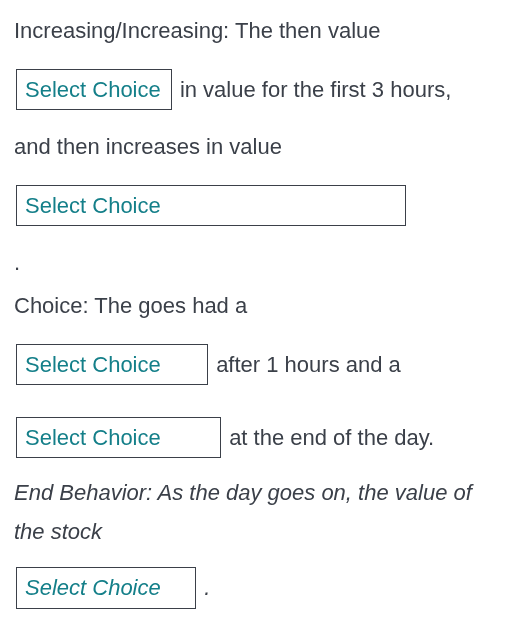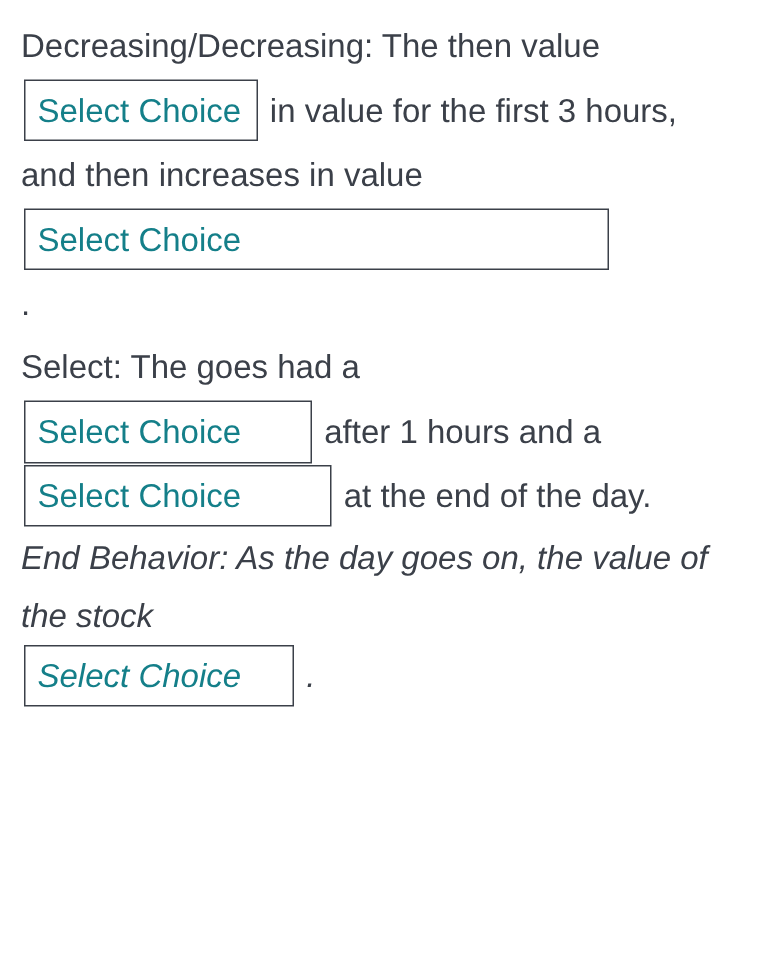--- a/index.html
+++ b/index.html
@@ -20,51 +20,51 @@
   .select-box {
     display: inline-block;
     border: 1px solid #3b4049;
     color: #147f89;
     padding: 2px 10px 2px 8px;
     font-size: 22px;
     line-height: 1.6;
     vertical-align: baseline;
     box-sizing: border-box;
     cursor: pointer;
-    margin: 0 2px;
+    margin: 16px 2px;
     background: #ffffff;
     text-align: left;
   }
   .para {
     margin: 0 0 0 0;
   }
   .tight {
     line-height: 1.55;
     text-align: center;
   }
   .w-wide { min-width: 390px; }
   .w-med  { min-width: 192px; }
   .w-med2 { min-width: 205px; }
   .w-sm   { min-width: 180px; }
 </style>
 </head>
 <body>
 
 <div class="para">
-  <span>Decreasing/Decreasing:</span>
+  <span>Increasing/Increasing:</span>
   <span>The then value</span>
   <span class="select-box">Select Choice</span>
   <span>in value for the first 3 hours, and then</span>
   <span class="tight">increases in value</span><br>
   <span class="select-box w-wide">Select Choice</span><br>
   <span>.</span>
 </div>
 
 <div class="para">
-  <span>Select:</span>
+  <span>Choice:</span>
   <span>The goes had a</span><br>
   <span class="select-box w-med">Select Choice</span>
   <span>after 1 hours and a</span>
   <span class="select-box w-med2">Select Choice</span>
   <span>at the end of the day.</span>
 </div>
 
 <div class="para" style="line-height:1.75;font-style:italic;">
   <span>End Behavior:</span>
   <span>As the day goes on, the value of the stock</span><br>

